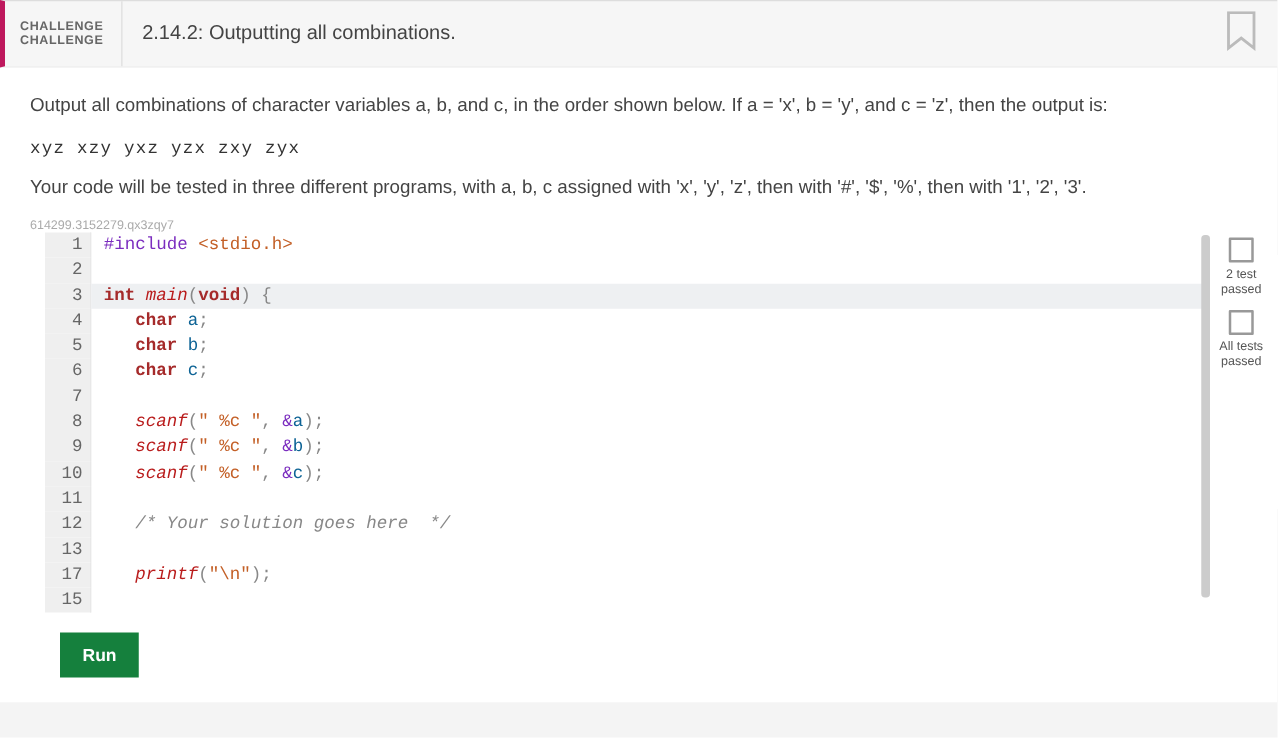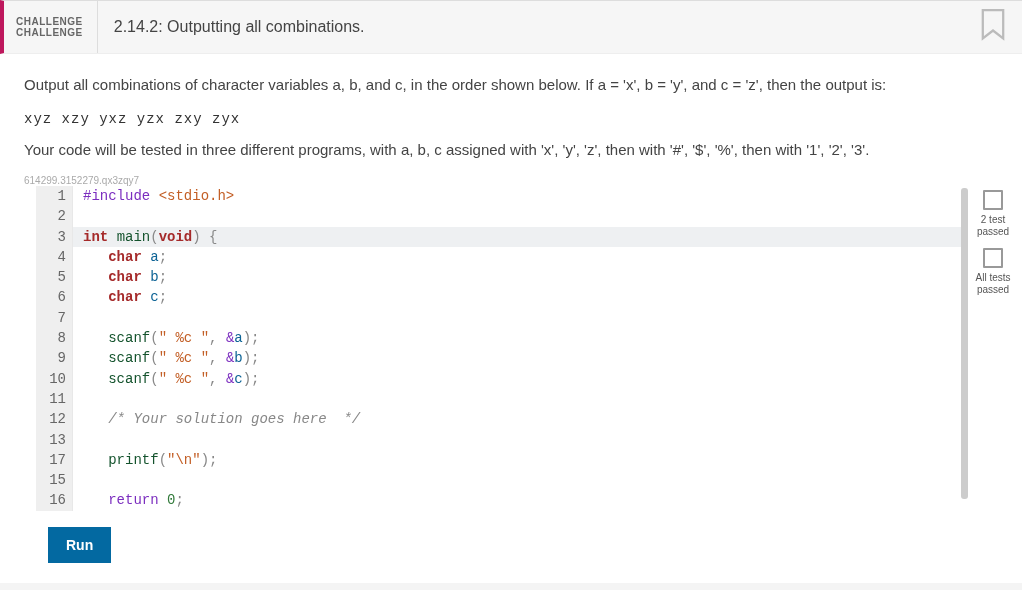--- a/index.html
+++ b/index.html
@@ -103,21 +103,21 @@
     border-right: 1px solid #e8e8e8;
     user-select: none;
   }
   .editor .code {
     padding-left: 10px;
     white-space: pre;
     flex: 1;
   }
   .editor .line.hl .code { background: #eef0f2; }
   .kw   { color: #7b2dbf; }
-  .fn   { color: #14532d; }
+  .fn   { color: #b91c1c; font-style: italic; }
   .type { color: #a52a2a; font-weight: bold; }
   .str  { color: #c35f26; }
   .sym  { color: #7b2dbf; }
   .num  { color: #317a3a; }
   .op   { color: #888; }
   .name { color: #0d6395; }
   .cmt  { color: #888; font-style: italic; }
 
   .scrollbar {
     position: absolute;
@@ -150,21 +150,21 @@
     width: 16px; height: 16px;
     border: 2px solid #999;
     border-radius: 1px;
   }
   .side-tests .lbl { line-height: 1.2; margin-bottom: 6px; }
 
   .run-row {
     padding: 16px 24px 20px 48px;
   }
   .run-btn {
-    background: #0369a1;
+    background: #15803d;
     color: #fff;
     border: none;
     padding: 10px 18px;
     font-size: 14px;
     font-weight: 600;
     cursor: pointer;
   }
 </style>
 </head>
 <body>
@@ -246,24 +246,20 @@
           <div class="code"></div>
         </div>
       <div class="line">
           <div class="gutter">17</div>
           <div class="code">   <span class="fn">printf</span><span class="op">(</span><span class="str">"\n"</span><span class="op">);</span></div>
         </div>
       <div class="line">
           <div class="gutter">15</div>
           <div class="code"></div>
         </div>
-      <div class="line">
-          <div class="gutter">16</div>
-          <div class="code">   <span class="kw">return</span> <span class="num">0</span><span class="op">;</span></div>
-        </div>
 
       <div class="scrollbar">
           <div class="thumb"></div>
         </div>
     </div>
 
     <div class="side-tests">
       <div class="checkbox"></div>
       <div class="lbl">2 test passed</div>
       <div class="checkbox"></div>

